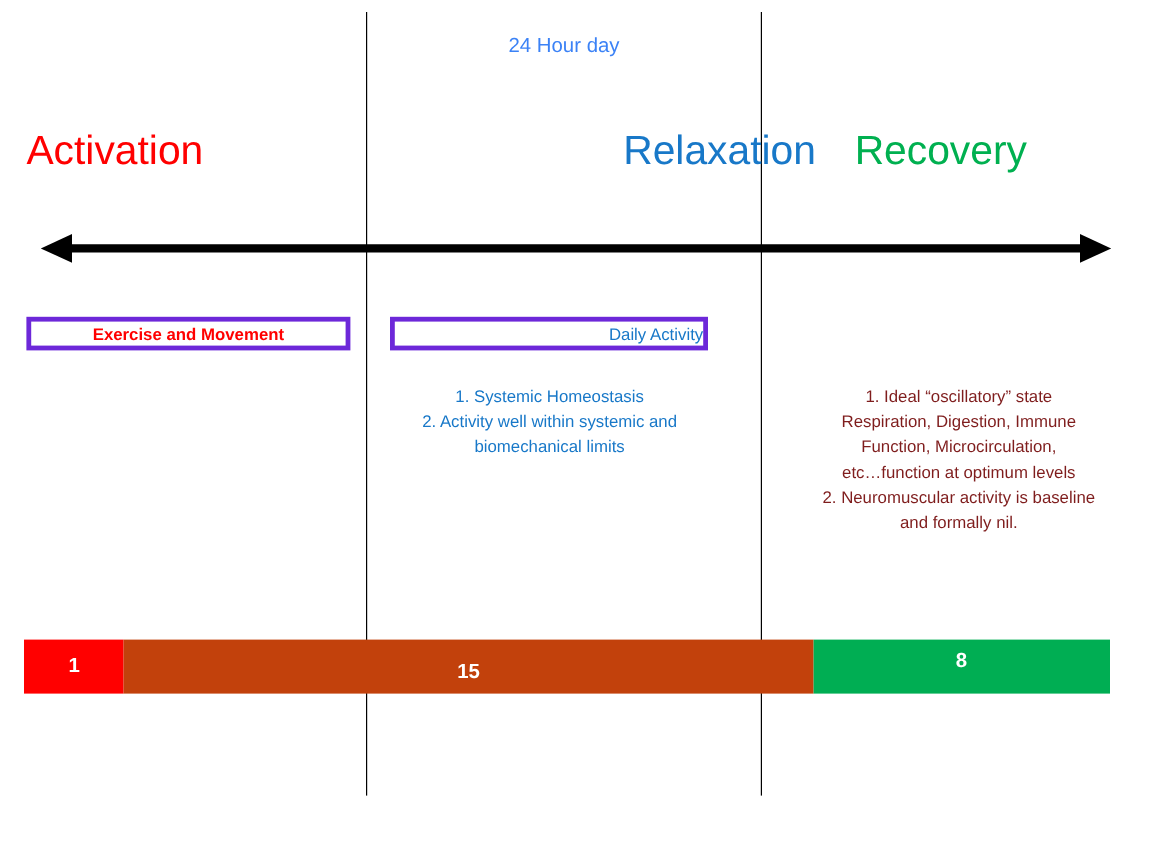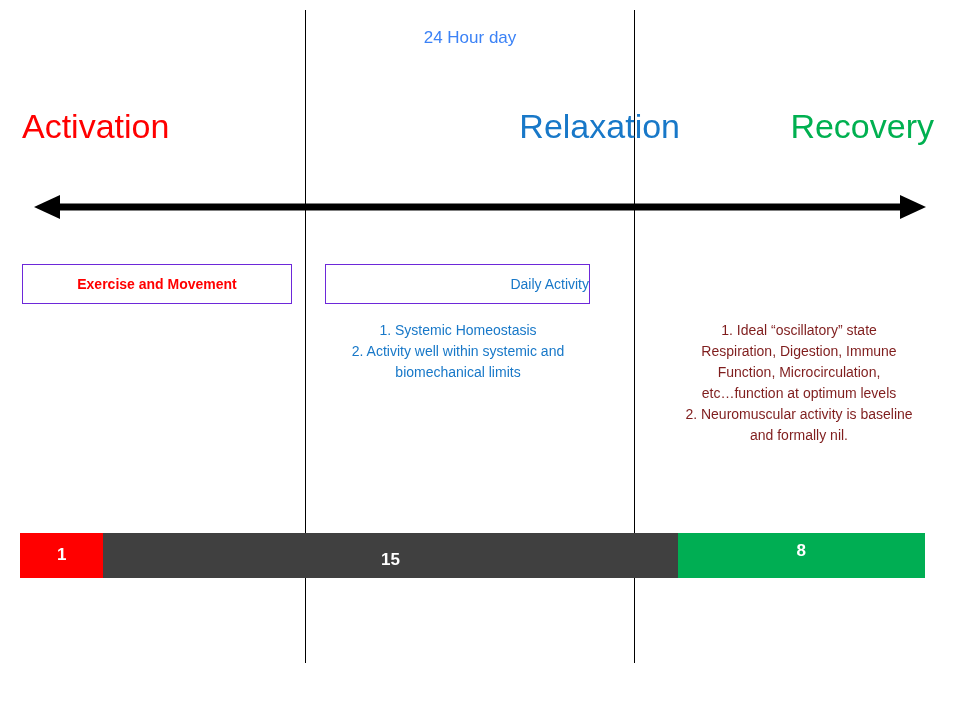--- a/index.html
+++ b/index.html
@@ -45,36 +45,36 @@
   
   .phase-heading {
     position: absolute;
     top: 106px;
     font-size: 34px;
     line-height: 40px;
     white-space: nowrap;
   }
   #heading-activation { left: 22px;  width: 283px; color: #FF0000; }
   #heading-relaxation { left: 305px; width: 329px; text-align: right; color: #1878C8; padding-left: 46px; }
-  #heading-recovery   { left: 634px; width: 300px; text-align: right; color: #00B050; }
+  #heading-recovery   { left: 634px; width: 300px; text-align: center; color: #00B050; }
 
   
   #axis-arrow {
     position: absolute;
     left: 30px;
     top: 190px;
     width: 900px;
     height: 34px;
   }
 
   
   .phase-box {
     position: absolute;
-    height: 40px;
-    border: 1px solid #6d28d9;
+    height: 28px;
+    border: 4px solid #6d28d9;
     box-sizing: border-box;
     display: flex;
     align-items: center;
     justify-content: center;
     font-size: 14px;
     font-weight: bold;
     background: #ffffff;
     white-space: nowrap;
   }
   #box-exercise { left: 22px;  top: 264px; width: 270px; color: #FF0000; }
@@ -122,21 +122,21 @@
     font-weight: bold;
   }
   .bar-seg .seg-value {
     position: absolute;
     left: 0;
     width: 100%;
     text-align: center;
   }
   #seg-activation { background: #FF0000; }
   #seg-activation .seg-value { top: 12px; }
-  #seg-relaxation { background: #404040; padding-left: 47px; }
+  #seg-relaxation { background: #c2410c; padding-left: 47px; }
   #seg-relaxation .seg-value { top: 17px; }
   #seg-recovery   { background: #00AE53; }
   #seg-recovery   .seg-value { top: 8px; }
 </style>
 </head>
 <body>
 
 <div id="canvas">
 
   <div class="divider" id="divider-1"></div>

